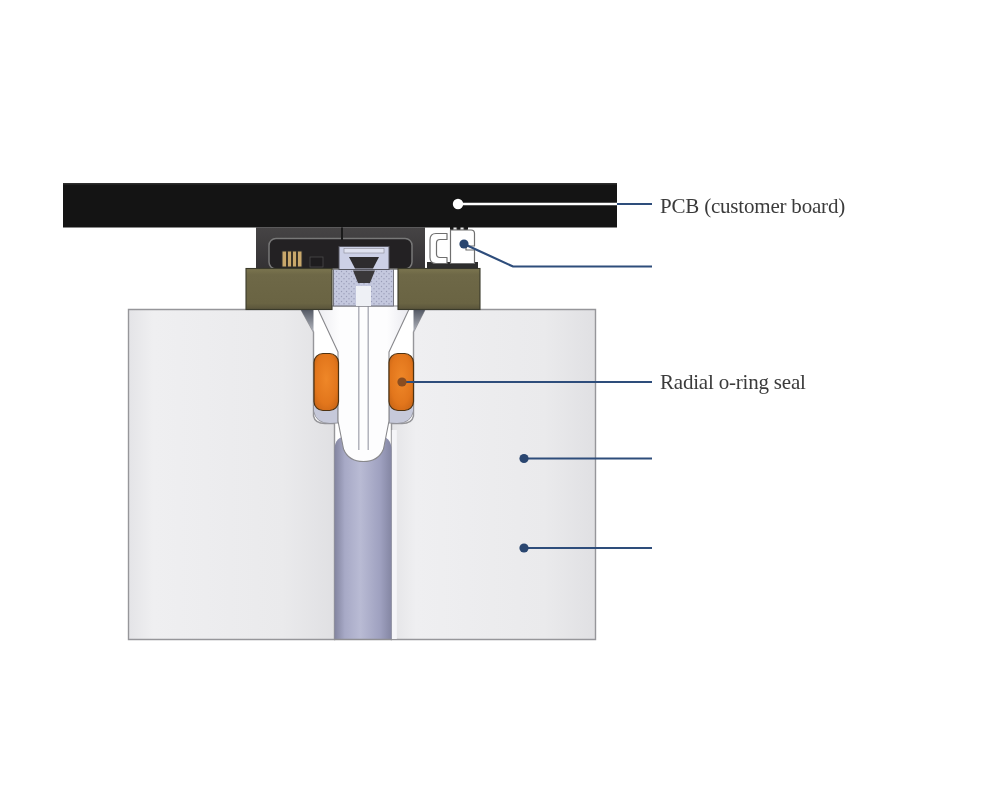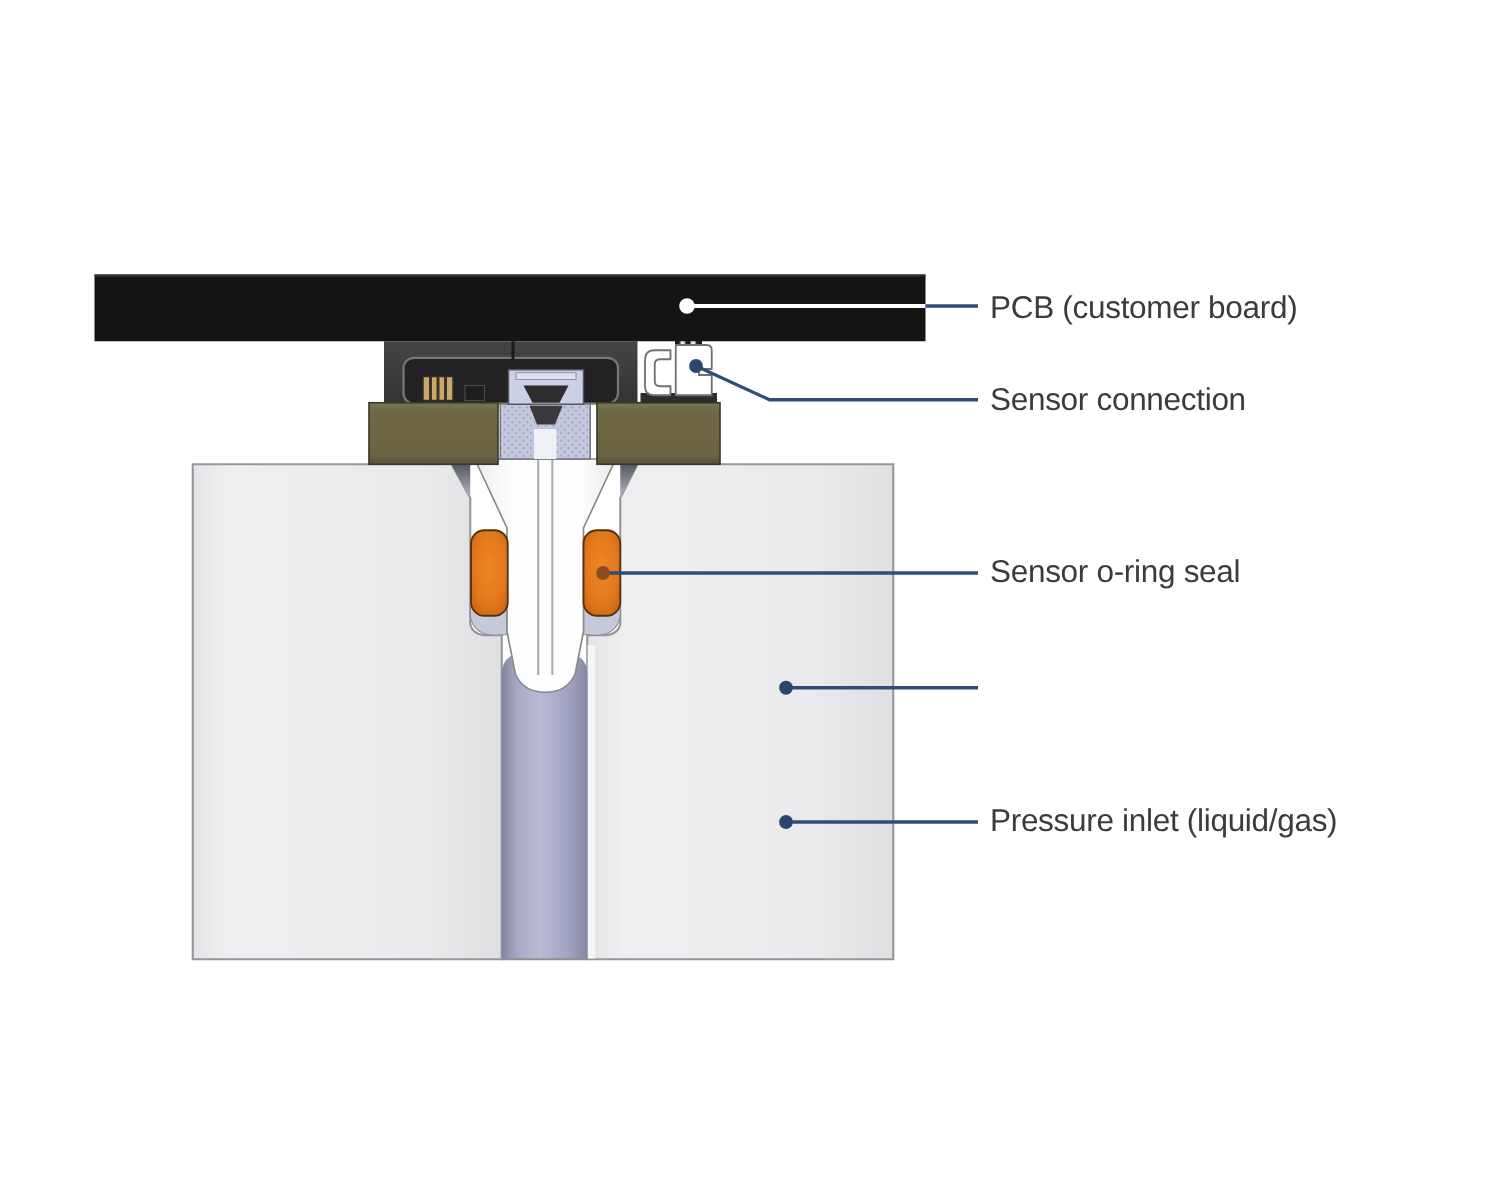--- a/index.html
+++ b/index.html
@@ -1,17 +1,17 @@
 <!DOCTYPE html>
 <html><head>
 <meta charset="utf-8">
 <style>
   html,body{margin:0;padding:0;background:#ffffff;}
   #stage{position:relative;width:1000px;height:800px;background:#ffffff;overflow:hidden;
-         font-family:Liberation Sans, sans-serif;}
+         font-family:Liberation Serif, serif;}
   #diagram-svg{position:absolute;left:0;top:0;}
   .label{position:absolute;left:660px;font-size:21px;line-height:28px;color:#3b3b3b;
          white-space:nowrap;letter-spacing:-0.2px;}
 </style>
 </head>
 <body>
 
 <div id="stage">
 
 <svg id="diagram-svg" width="1000" height="800" viewBox="0 0 1000 800">
@@ -166,17 +166,15 @@
   <g stroke="none">
     <circle cx="458" cy="204" r="5.2" fill="#ffffff"></circle>
     <circle cx="464" cy="244" r="4.6" fill="#2a4670"></circle>
     <circle cx="402" cy="382" r="4.6" fill="#8a4d20"></circle>
     <circle cx="524" cy="458.5" r="4.6" fill="#2a4670"></circle>
     <circle cx="524" cy="548" r="4.6" fill="#2a4670"></circle>
   </g>
 </svg>
 
   <div class="label" style="top:192px;">PCB (customer board)</div>
-  <div class="label" style="top:253px;">Sensor connection</div>
-  <div class="label" style="top:368px;">Sensor o-ring seal</div>
-  <div class="label" style="top:534px;">Pressure inlet (liquid/gas)</div>
+  <div class="label" style="top:368px;">Radial o-ring seal</div>
 
 </div>
 
 </body></html>

